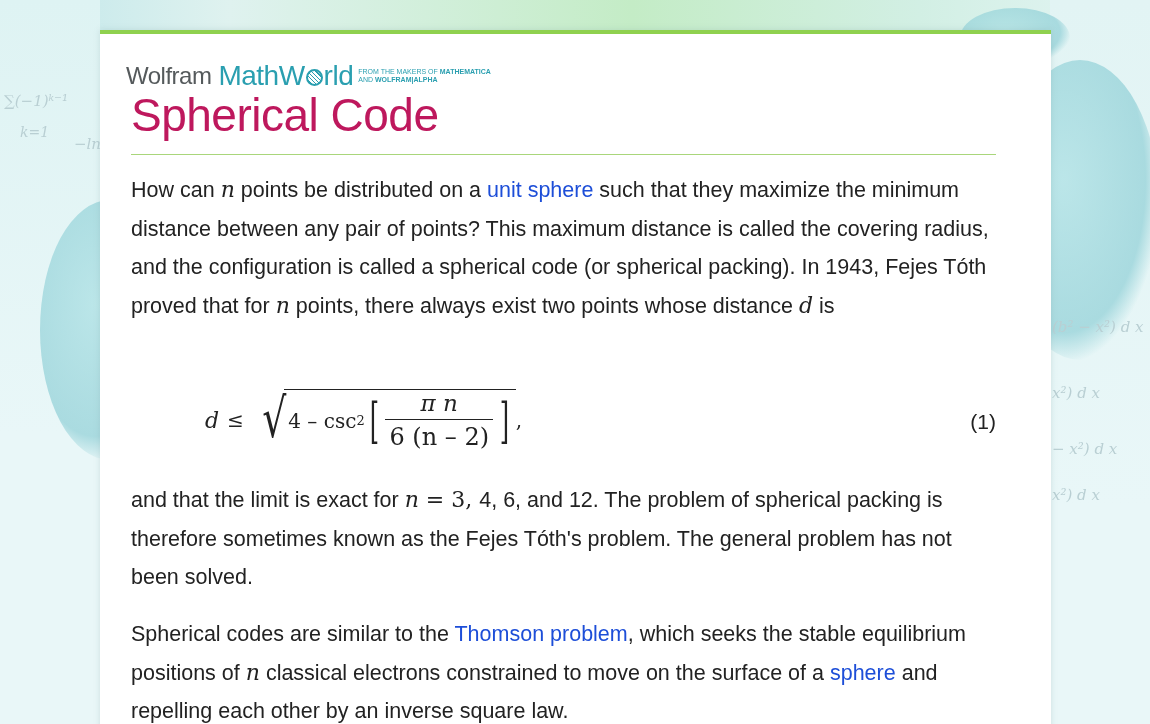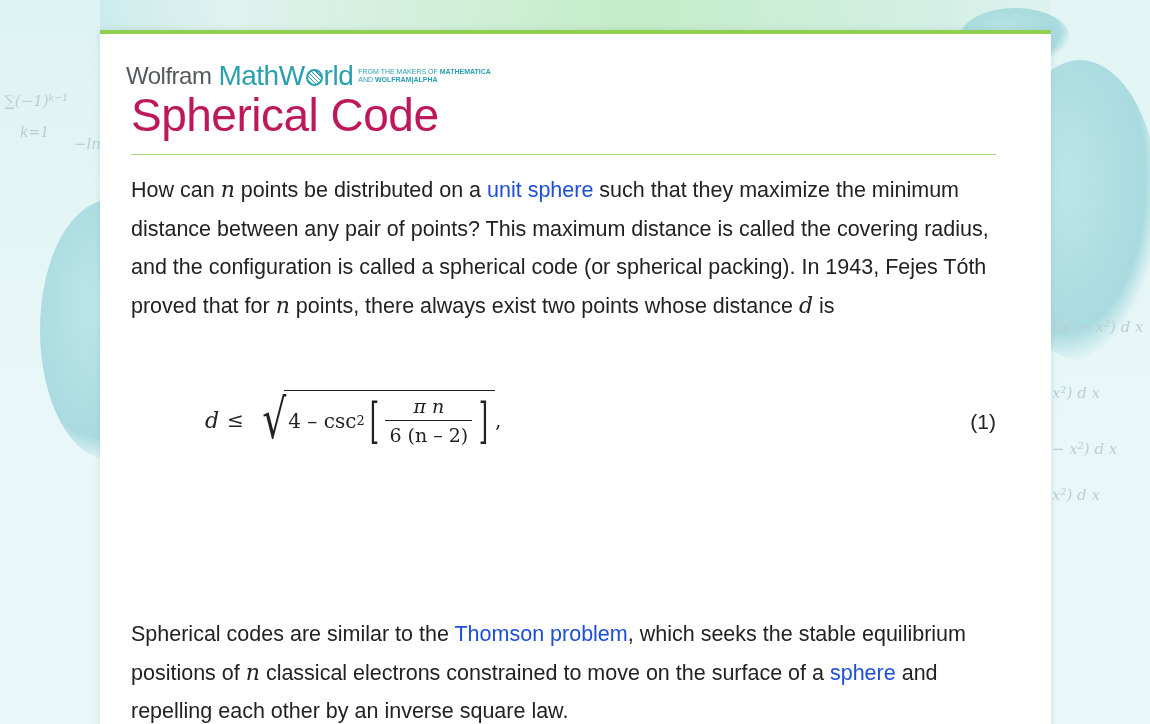--- a/index.html
+++ b/index.html
@@ -54,22 +54,22 @@
   .p3 { top:581px; }
   .mi { font-family:"DejaVu Serif", serif; font-style:italic; font-size:22px; }
   .mn { font-family:"DejaVu Serif", serif; font-size:22px; }
   a.link { color:#1d4ed8; text-decoration:none; }
   .equation { position:absolute; left:105px; top:350px; height:72px; display:flex; align-items:center; font-family:"DejaVu Serif", serif; font-size:20px; color:#222; }
   .eq-sqrt { display:flex; align-items:stretch; margin-left:8px; }
   .radical { font-size:54px; line-height:60px; transform:scaleX(.7); transform-origin:right; margin-right:-2px; font-family:"DejaVu Serif", serif; }
   .radicand { border-top:1.5px solid #222; display:flex; align-items:center; padding:0 2px 0 4px; }
   .bracket { font-size:48px; font-weight:100; line-height:60px; transform:scaleX(.5); }
   .frac { display:inline-flex; flex-direction:column; align-items:center; margin:0 2px; }
-  .frac .num { padding:0 4px 3px; font-size:19px; }
-  .frac .den { border-top:1.3px solid #222; padding:3px 4px 0; font-size:19px; }
+  .frac .num { padding:0 4px 3px; font-size:23px; }
+  .frac .den { border-top:1.3px solid #222; padding:3px 4px 0; font-size:24px; }
   .sup { font-size:13px; vertical-align:super; }
   .eq-number { position:absolute; right:55px; top:376px; font-size:21px; color:#222; }
 </style>
 </head>
 <body>
 
 <div class="bg-top"></div>
 <div class="bg-left"></div>
 <div class="bg-right"></div>
 
@@ -128,16 +128,17 @@
           <span class="num mi">π n</span>
           <span class="den">6 (n – 2)</span>
         </span>
         <span class="bracket">]</span>
       </span>
     </span>
     <span>,</span>
   </div>
   <div class="eq-number">(1)</div>
 
+  <p class="body-text p2"><span>and that the limit is exact for </span><span class="mi">n</span><span class="mn"> = 3, </span><span>4, 6, and 12. The problem of spherical packing is therefore sometimes known as the Fejes Tóth's problem. The general problem has not been solved.</span></p>
 
   <p class="body-text p3"><span>Spherical codes are similar to the </span><a class="link" href="#">Thomson problem</a><span>, which seeks the stable equilibrium positions of </span><span class="mi">n</span><span> classical electrons constrained to move on the surface of a </span><a class="link" href="#">sphere</a><span> and repelling each other by an inverse square law.</span></p>
 
 </div>
 
 </body></html>

